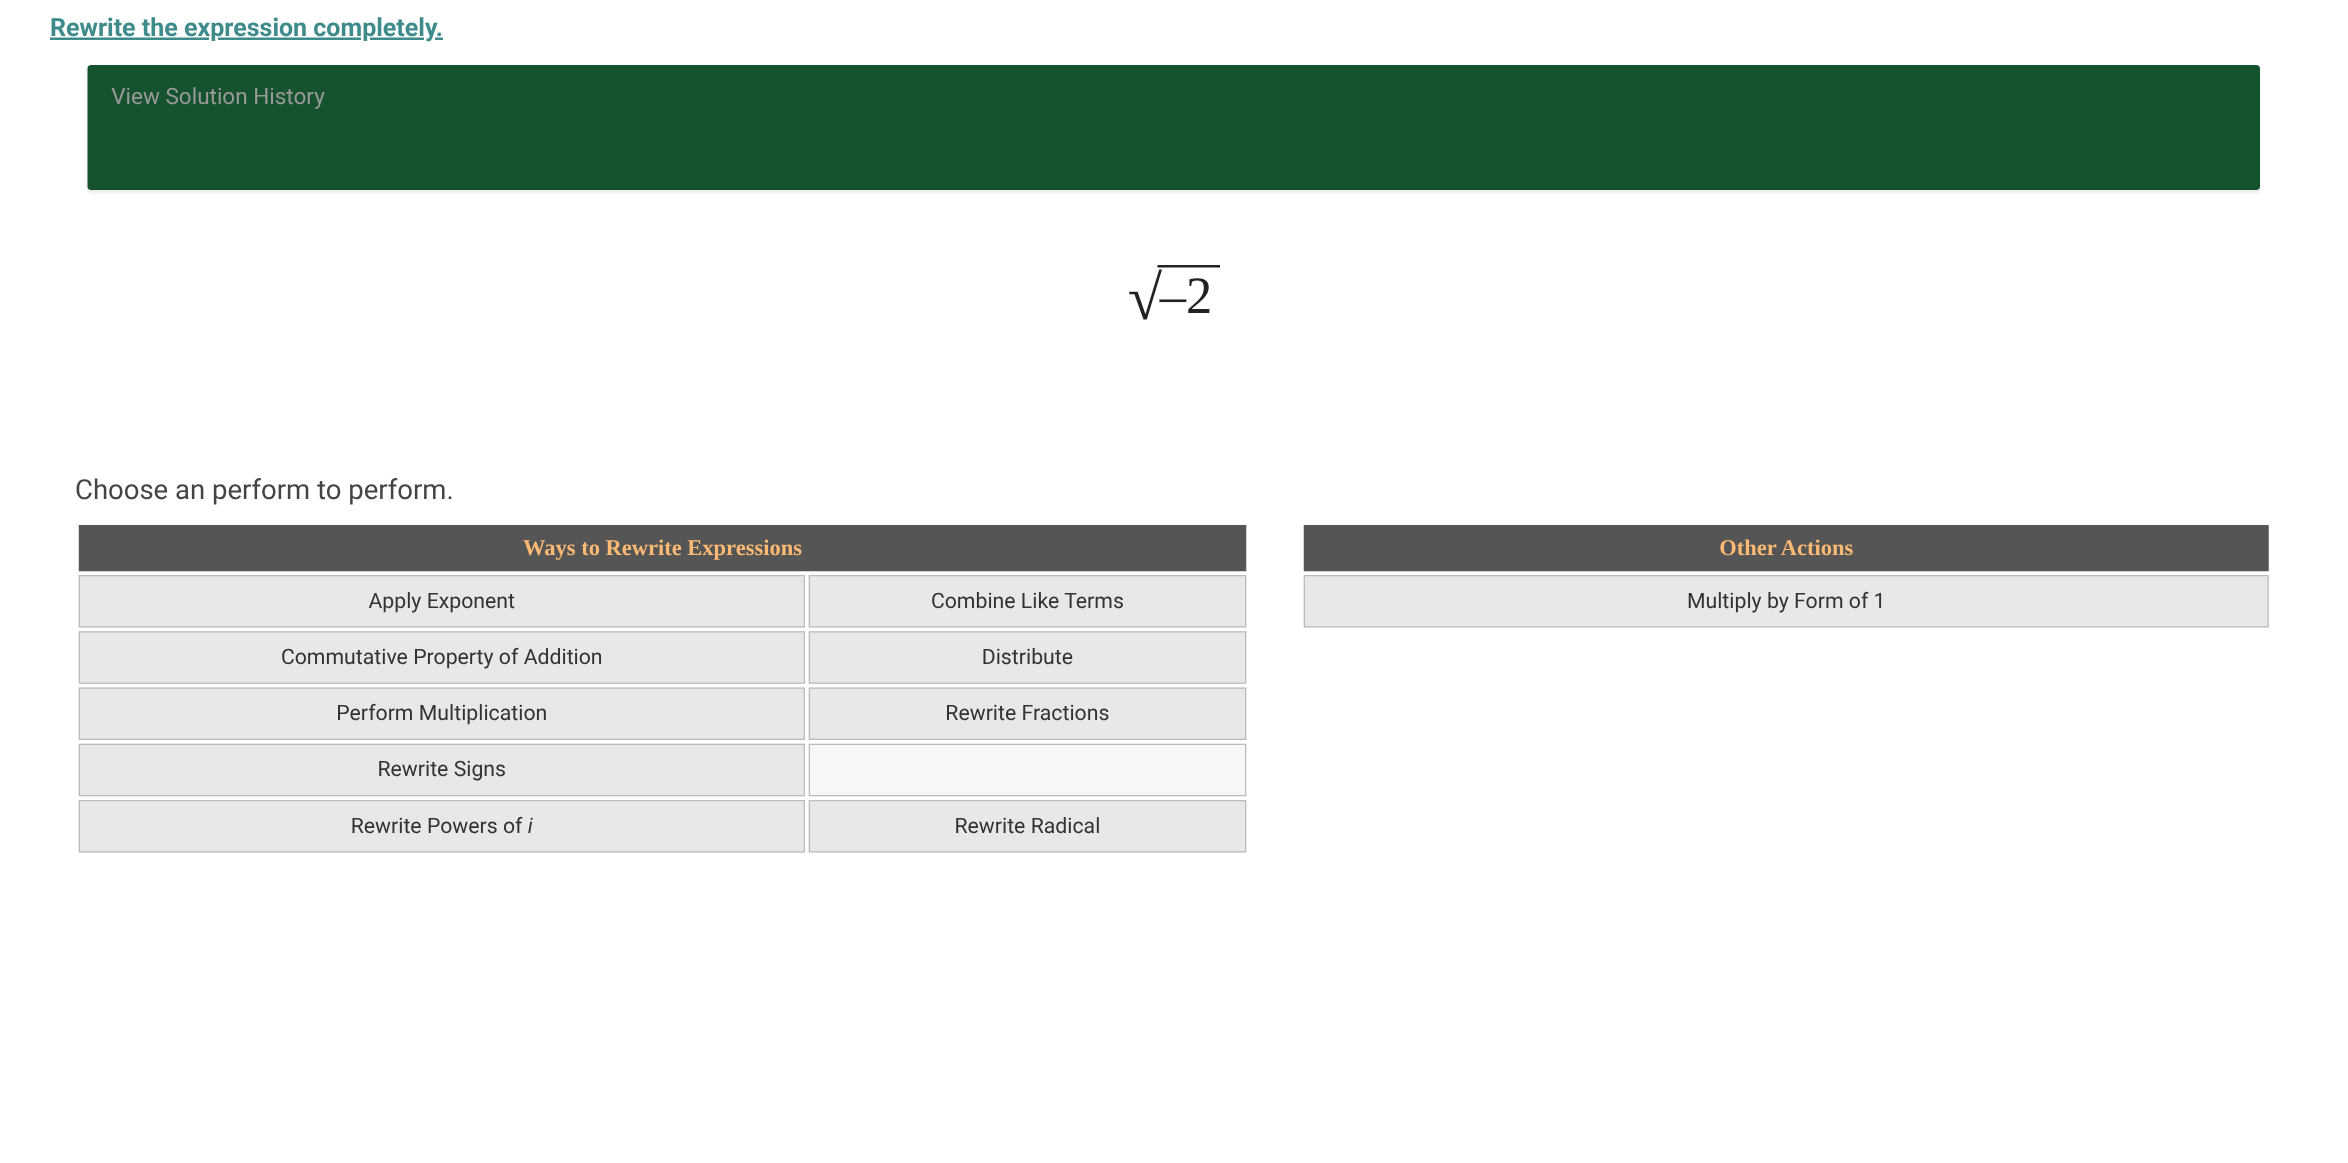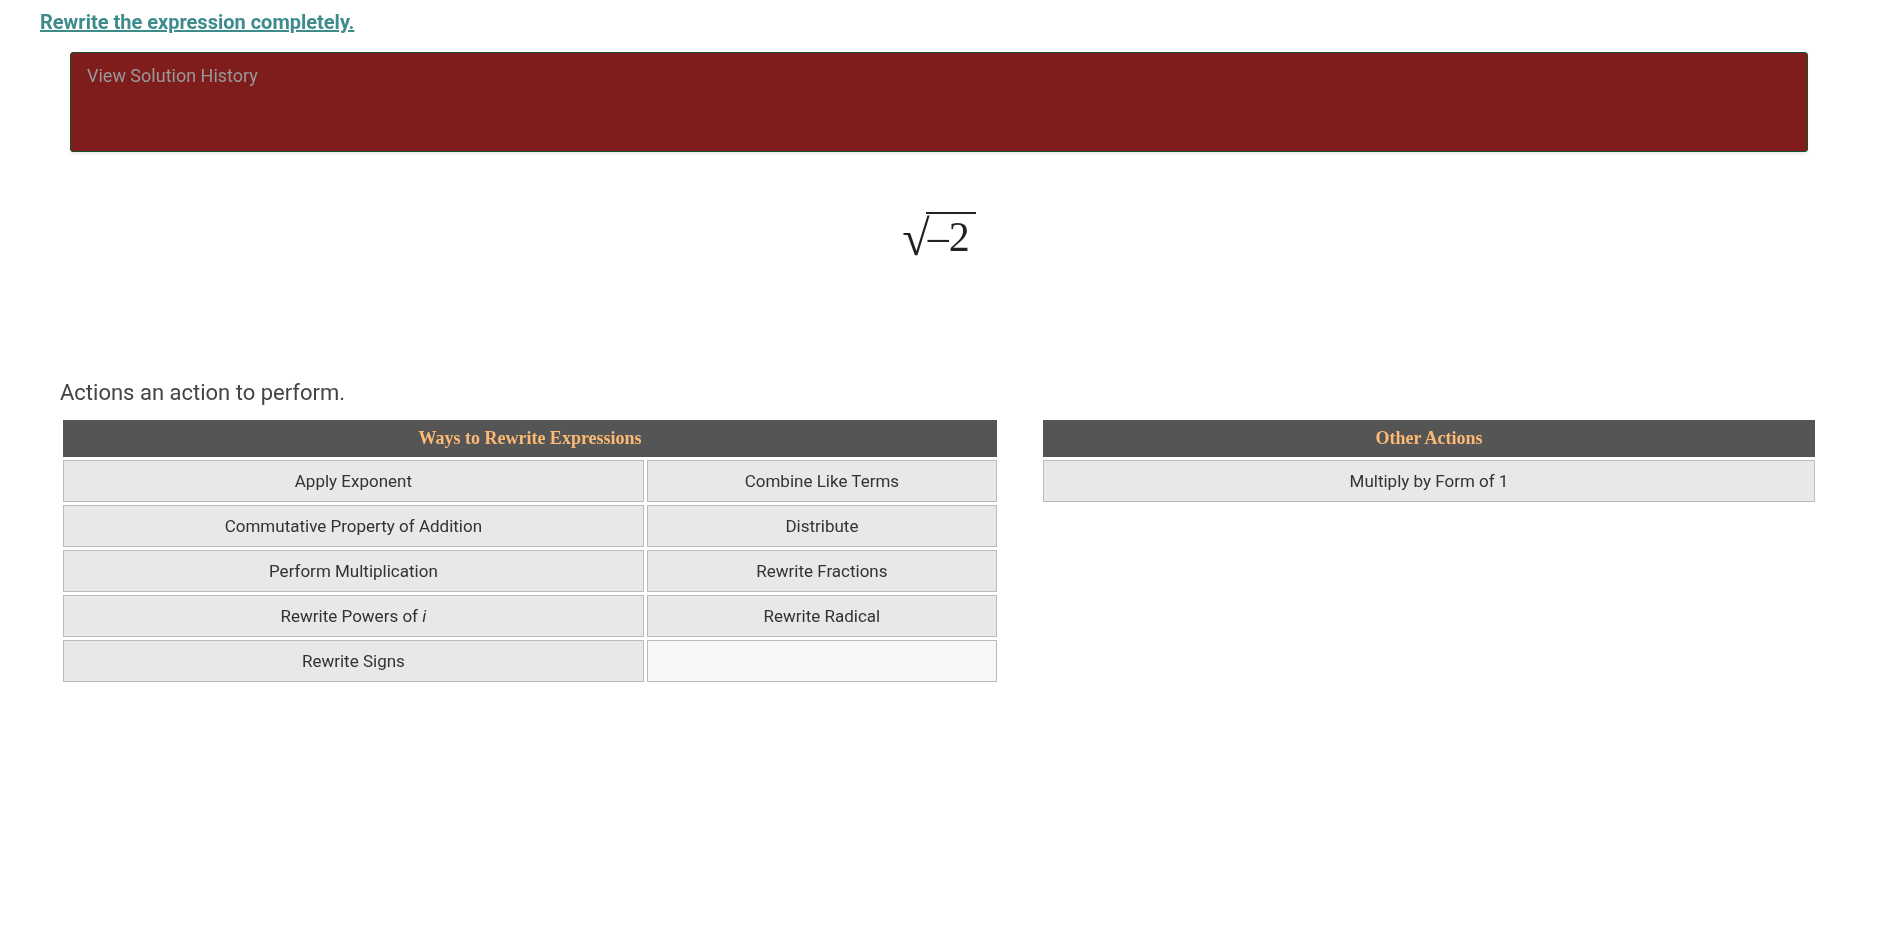--- a/index.html
+++ b/index.html
@@ -16,23 +16,23 @@
     .instruction {
       color: #3d8b8b;
       font-weight: 700;
       font-size: 20px;
       margin-bottom: 18px;
       text-decoration: underline;
     }
     .history-box {
       margin-left: 30px;
       margin-right: 30px;
-      border: 1px solid #14532d;
+      border: 3px solid #14532d;
       border-radius: 3px;
-      background: #7f1d1d;
+      background: #14532d;
       padding: 12px 16px;
       min-height: 100px;
       box-shadow: 0 2px 3px rgba(0,0,0,0.08);
     }
     .history-placeholder {
       color: #999;
       font-size: 18px;
     }
     .expression-area {
       display: flex;
@@ -119,21 +119,21 @@
   <div class="history-placeholder">View Solution History</div>
 </div>
 
 <div class="expression-area">
   <span class="sqrt-expr">
     <span class="radical-symbol">√</span>
     <span class="radicand">–2</span>
   </span>
 </div>
 
-<div class="choose-action">Actions an action to perform.</div>
+<div class="choose-action">Choose an perform to perform.</div>
 
 <div class="tables-row">
   <div class="ways-table">
     <table>
       <thead>
         <tr>
           <th colspan="2">Ways to Rewrite Expressions</th>
         </tr>
       </thead>
       <tbody>
@@ -143,26 +143,26 @@
         </tr>
         <tr>
           <td>Commutative Property of Addition</td>
           <td>Distribute</td>
         </tr>
         <tr>
           <td>Perform Multiplication</td>
           <td>Rewrite Fractions</td>
         </tr>
         <tr>
+          <td>Rewrite Signs</td>
+          <td class="empty"></td>
+        </tr>
+        <tr>
           <td>Rewrite Powers of <span class="italic-i">i</span></td>
           <td>Rewrite Radical</td>
-        </tr>
-        <tr>
-          <td>Rewrite Signs</td>
-          <td class="empty"></td>
         </tr>
       </tbody>
     </table>
   </div>
 
   <div class="other-table">
     <table>
       <thead>
         <tr>
           <th>Other Actions</th>

